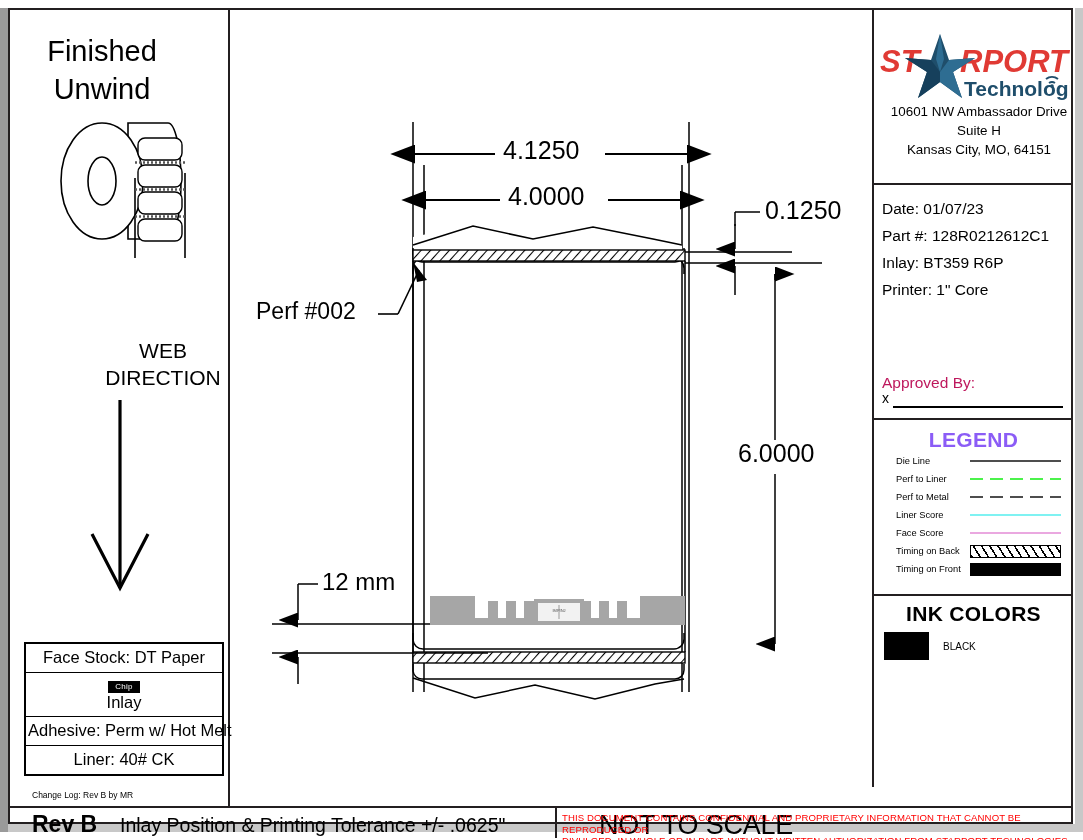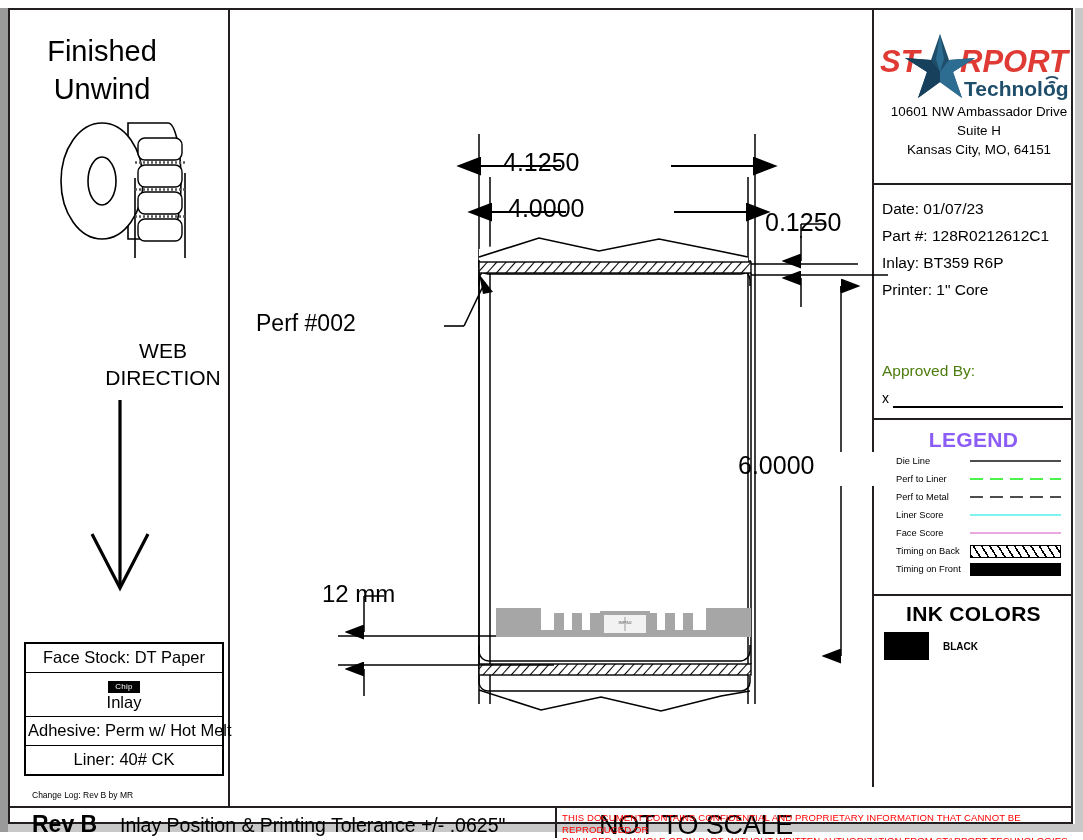--- a/index.html
+++ b/index.html
@@ -52,40 +52,40 @@
     color:#ff0000;letter-spacing:.1px;}
 
   
   .col-right{position:absolute;left:874px;top:10px;width:199px;height:777px;}
   .logo-box{position:absolute;left:0;top:0;width:199px;height:175px;border-bottom:2px solid #231f20;box-sizing:border-box;}
   .logo-svg{position:absolute;left:4px;top:22px;}
   .addr{position:absolute;left:0;top:92px;width:210px;text-align:center;font-size:13.4px;line-height:19px;color:#000;}
 
   .info-box{position:absolute;left:0;top:175px;width:199px;height:235px;border-bottom:2px solid #231f20;box-sizing:border-box;padding:10px 0 0 8px;}
   .info-line{font-size:15.5px;line-height:27px;color:#000;white-space:nowrap;}
-  .appr{position:absolute;left:8px;top:177px;font-size:15.5px;color:#4d7c0f;}
+  .appr{position:absolute;left:8px;top:189px;font-size:15.5px;color:#be185d;}
   .sig{position:absolute;left:8px;top:205px;font-size:14px;color:#000;}
   .sigline{position:absolute;left:19px;top:221px;width:170px;height:1.5px;background:#000;}
 
   .legend-box{position:absolute;left:0;top:410px;width:199px;height:176px;border-bottom:2px solid #231f20;box-sizing:border-box;}
   .legend-title{text-align:center;font-size:21px;font-weight:bold;padding-top:8px;color:#8b5cf6;letter-spacing:.3px;}
   .leg-row{display:flex;align-items:center;height:18px;padding-left:22px;}
   .leg-lab{width:74px;font-size:9.3px;color:#000;white-space:nowrap;}
   .leg-samp{flex:1;height:12px;position:relative;margin-right:12px;}
   .leg-line{position:absolute;left:0;right:0;top:5px;height:2px;}
   .leg-swatch{position:absolute;left:0;right:0;top:0px;height:13px;border:1.2px solid #000;box-sizing:border-box;}
 
   .ink-box{position:absolute;left:0;top:586px;width:199px;height:191px;box-sizing:border-box;}
   .ink-title{text-align:center;font-size:21px;font-weight:bold;padding-top:6px;color:#000;letter-spacing:.3px;}
   .ink-row{display:flex;align-items:center;padding-left:10px;margin-top:6px;}
   .ink-chip{width:45px;height:28px;background:#000;}
-  .ink-name{font-size:10px;margin-left:14px;color:#000;font-weight:bold;}
-
-  
-  .center{position:absolute;left:230px;top:24px;width:774px;height:777px;text-align:center;}
+  .ink-name{font-size:10px;margin-left:14px;color:#000;}
+
+  
+  .center{position:absolute;left:230px;top:12px;width:774px;height:777px;}
   .dimtxt{position:absolute;font-size:25px;color:#000;white-space:nowrap;}
   .perftxt{position:absolute;font-size:23px;color:#000;white-space:nowrap;}
   .mmtxt{position:absolute;font-size:24px;color:#000;white-space:nowrap;}
 </style>
 </head>
 <body>
 
 <div id="sheet">
 
   <div class="shadow-l"></div>

